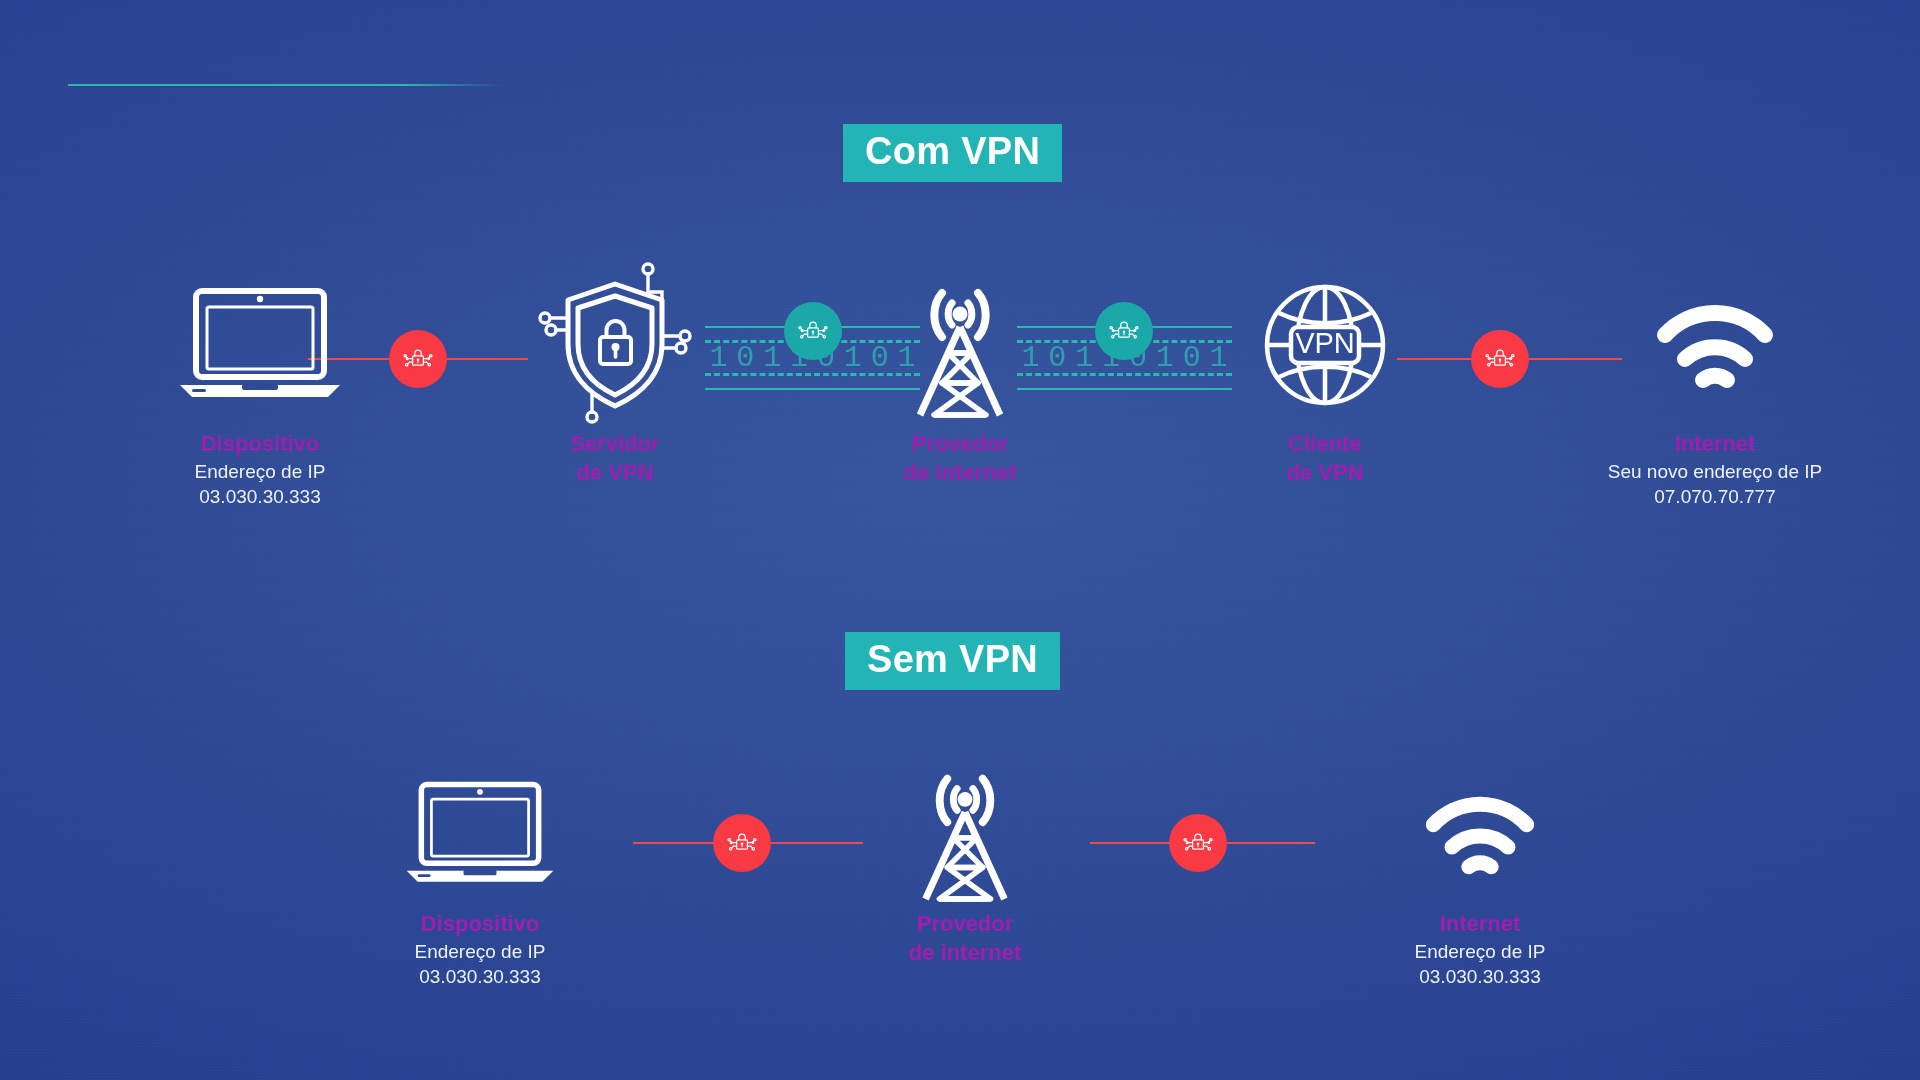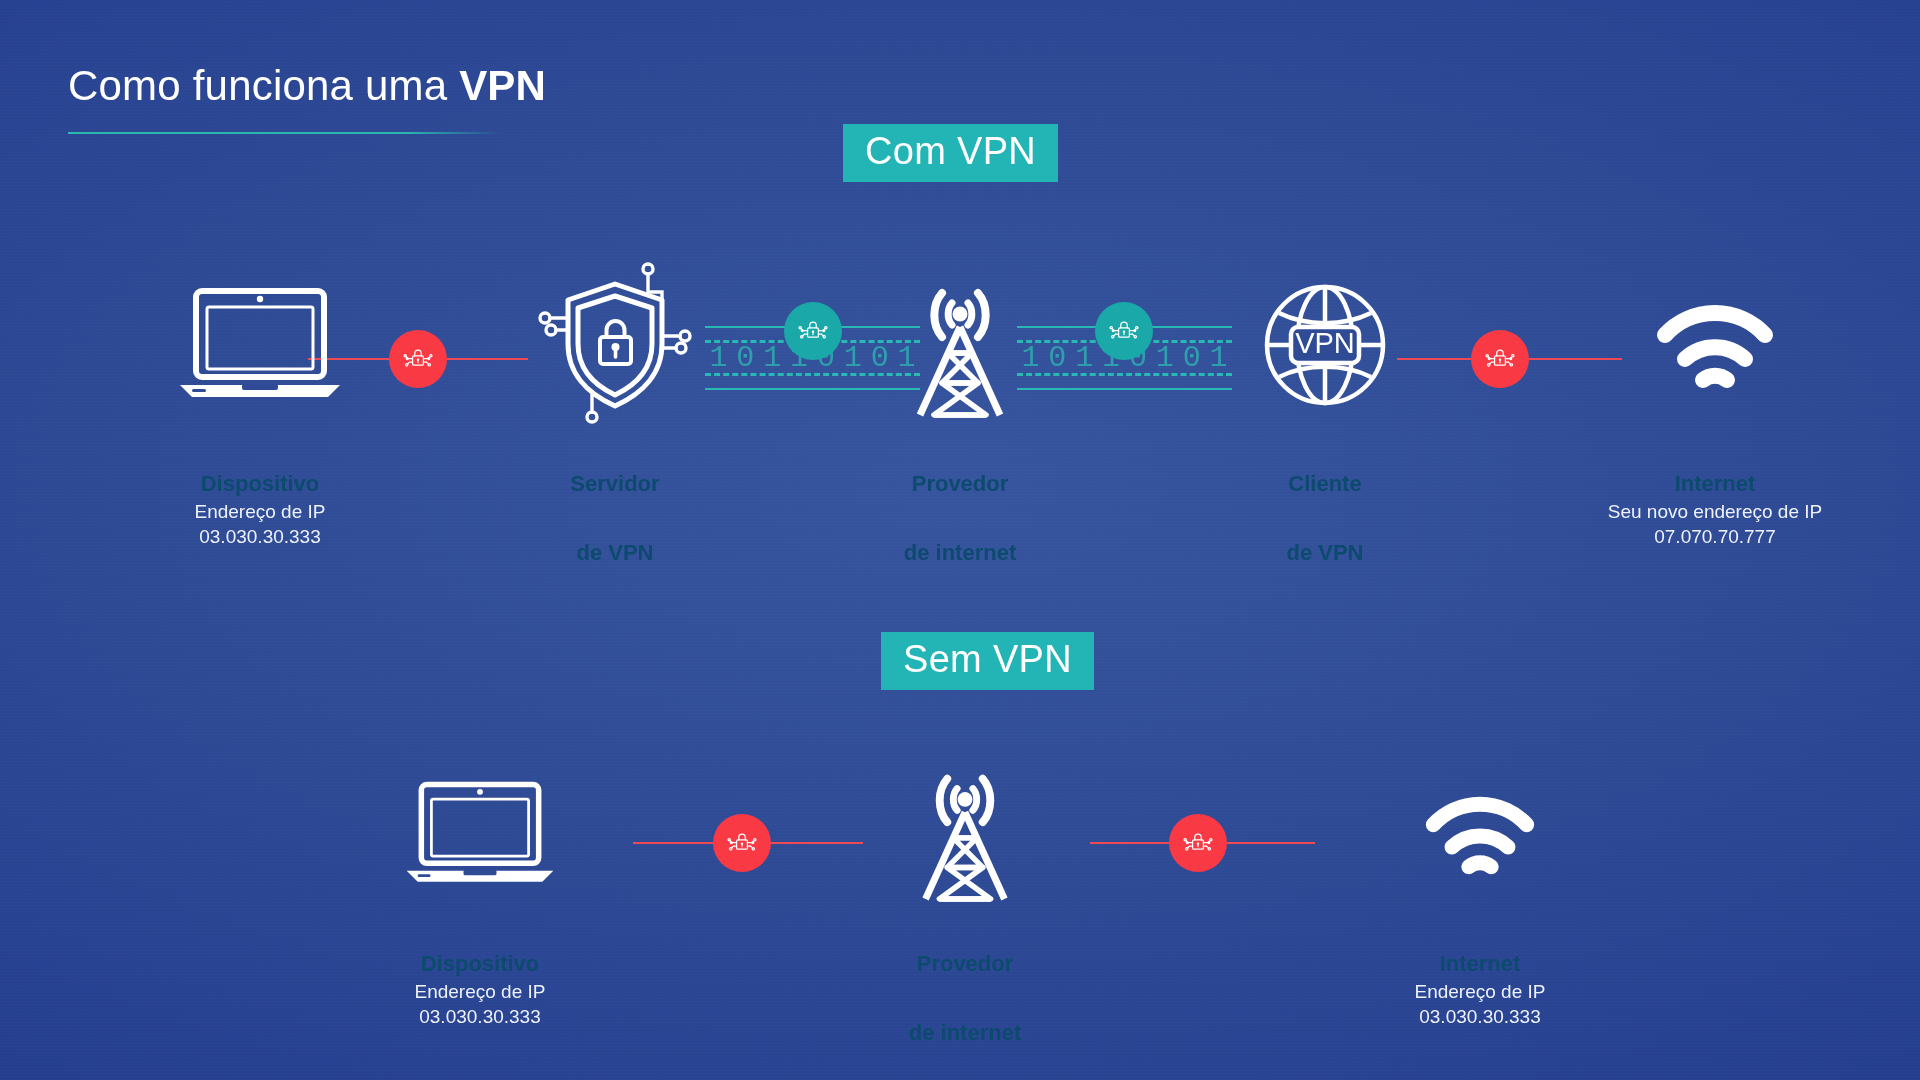--- a/index.html
+++ b/index.html
@@ -33,44 +33,44 @@
   .title-rule {
     margin-top: 22px; width: 434px; height: 2px;
     background: linear-gradient(90deg, #2bb6b0 0%, #2bb6b0 78%, rgba(43,182,176,0) 100%);
   }
 
   
   .badge {
     position: absolute;
     background: #23b5b5;
     color: #ffffff;
-    font-size: 38px; font-weight: 400;
+    font-size: 38px; font-weight: 700;
     letter-spacing: 0.3px;
     padding: 8px 22px 12px 22px;
     line-height: 1.0;
     white-space: nowrap;
   }
   .badge-com { left: 843px; top: 124px; }
-  .badge-sem { left: 845px; top: 632px; margin-left: 36px; }
+  .badge-sem { left: 845px; top: 632px; }
 
   
   .row { position: absolute; left: 0; width: 1920px; }
   .row-com { top: 250px; height: 330px; }
   .row-sem { top: 740px; height: 300px; }
 
   .node {
     position: absolute;
     display: flex; flex-direction: column; align-items: center;
     text-align: center;
   }
   .node .art { display:flex; align-items:center; justify-content:center; }
 
   .lbl-main {
-    font-size: 22px; font-weight: 700; color: #0c4a6e;
-    line-height: 1.30; white-space: nowrap; margin-top: 40px;
+    font-size: 22px; font-weight: 700; color: #a21caf;
+    line-height: 1.30; white-space: nowrap;
   }
   .lbl-sub {
     font-size: 19px; font-weight: 400; color: #eef2fb;
     line-height: 1.32; white-space: nowrap;
   }
 
   
   .redline {
     position: absolute; height: 2px; background: #ef4a53;
   }
@@ -105,21 +105,20 @@
   }
 
   svg { display: block; overflow: visible; }
 </style>
 </head>
 <body>
 
 <div class="noise"></div>
 
 <div class="title-wrap">
-  <div class="title"><span>Como funciona uma </span><b>VPN</b></div>
   <div class="title-rule"></div>
 </div>
 
 <div class="badge badge-com">Com VPN</div>
 <div class="badge badge-sem">Sem VPN</div>
 
 <div class="row row-com">
 
   <div class="redline" style="left:308px; top:108px; width:220px;"></div>
   <div class="lockbadge" style="left:389px; top:80px;">

